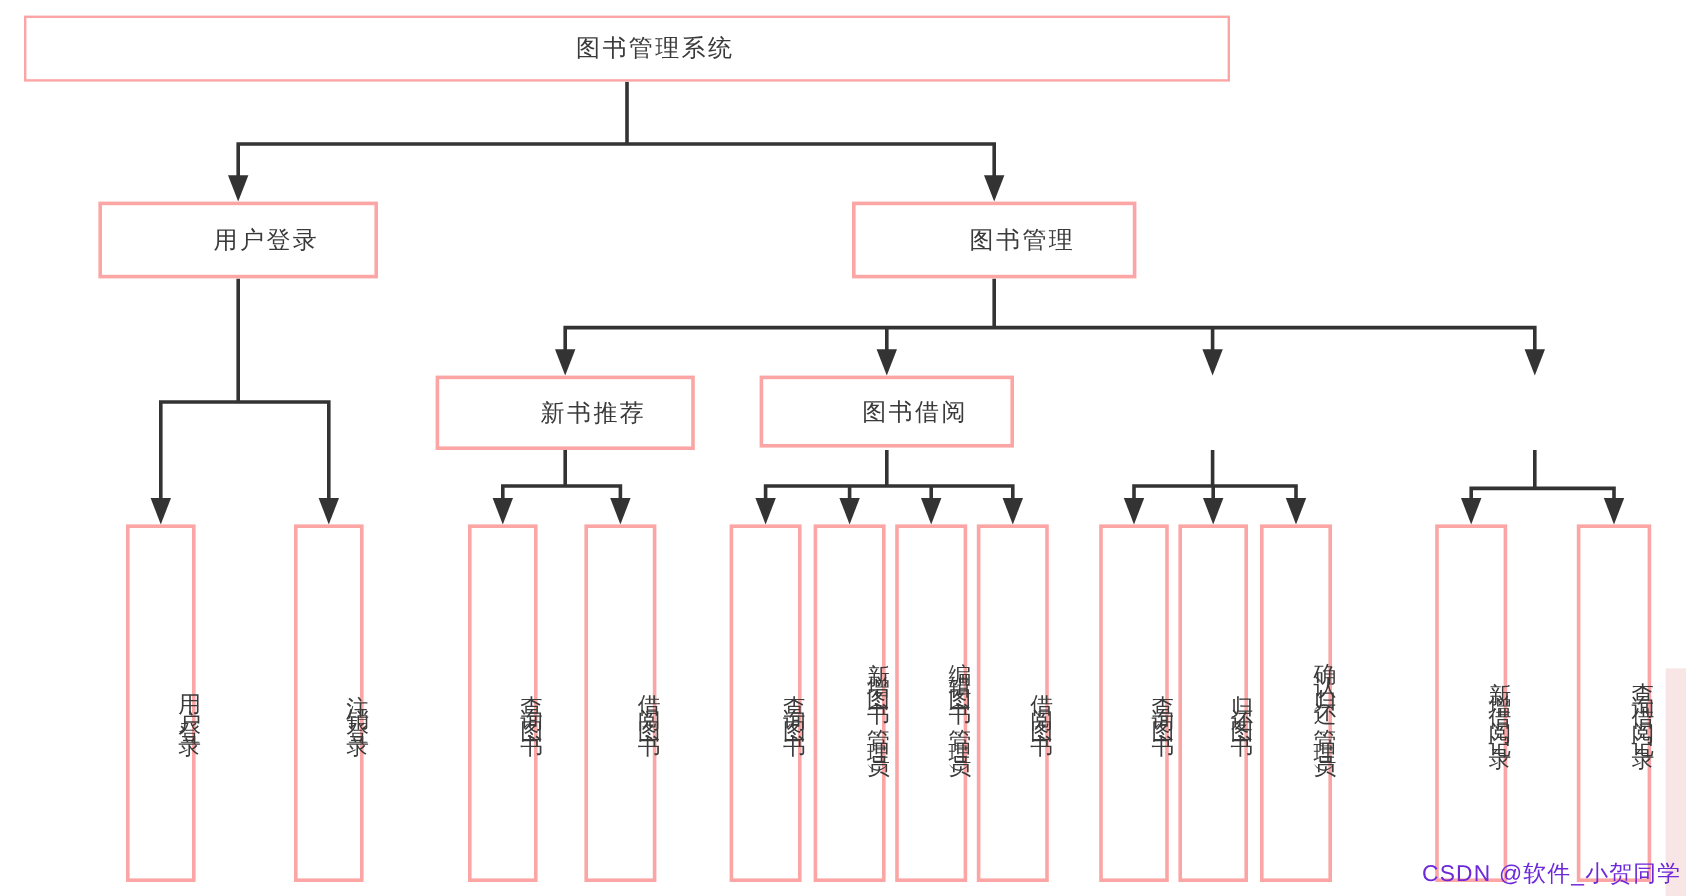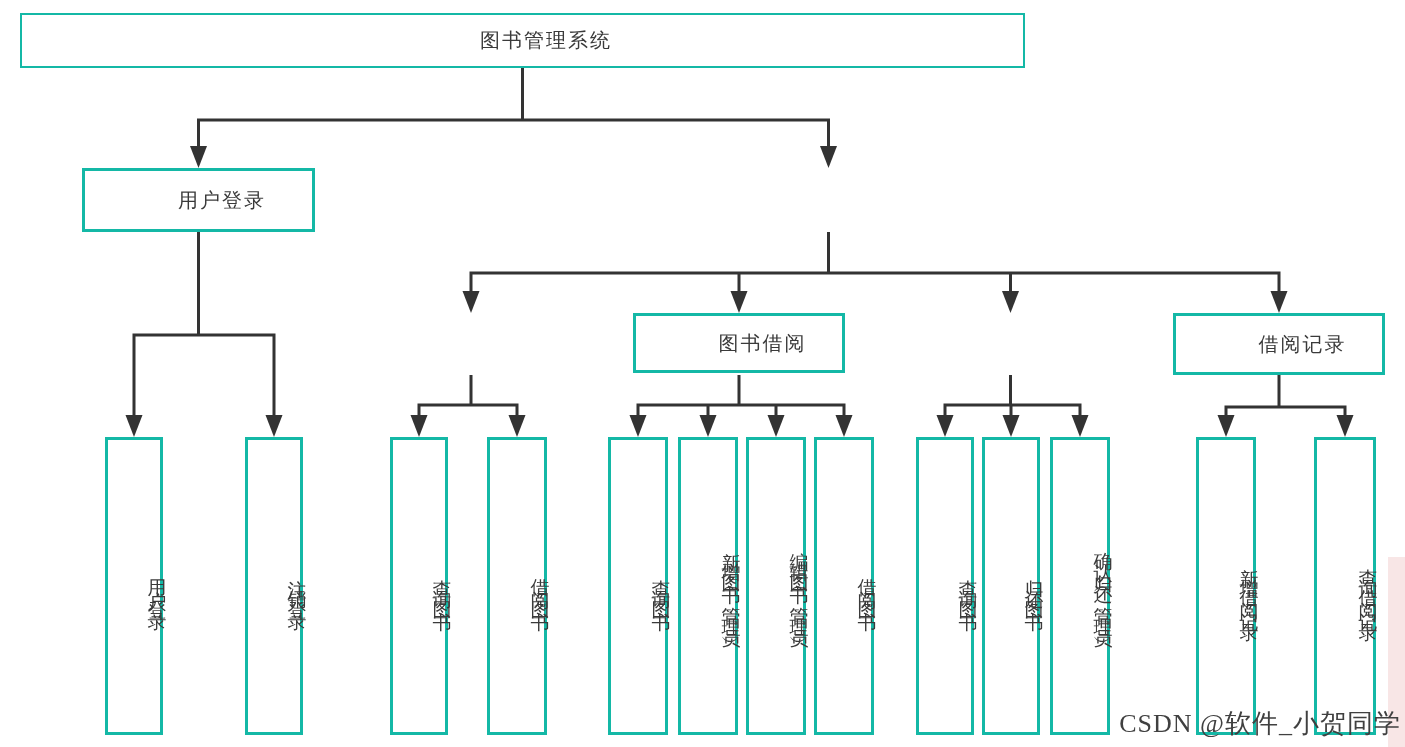--- a/index.html
+++ b/index.html
@@ -1,34 +1,34 @@
 <!DOCTYPE html>
 <html><head>
 <meta charset="utf-8">
 <style>
   html,body{margin:0;padding:0;background:#fff;}
   #stage{
     position:relative;width:1405px;height:747px;background:#ffffff;overflow:hidden;
     font-family:"Liberation Sans","DejaVu Sans",sans-serif;color:#3a3a3a;
   }
   .node{
-    position:absolute;background:#ffffff;border:3px solid #14b8a6;
+    position:absolute;background:#ffffff;border:3px solid #fca5a5;
     box-sizing:border-box;display:flex;align-items:center;justify-content:center;padding-left:47px;
   }
   .node.root{border-width:2px;}
   .hlabel{font-size:20px;letter-spacing:2px;white-space:nowrap;color:#3a3a3a;}
   .vbox{position:absolute;top:437px;height:298px;}
   .vtext{
     writing-mode:vertical-rl;text-orientation:mixed;
     font-size:19px;letter-spacing:11px;line-height:1;color:#3a3a3a;white-space:nowrap;
   }
   svg.connectors{position:absolute;left:0;top:0;pointer-events:none;}
   .watermark{
-    position:absolute;right:4px;bottom:6px;font-size:26px;letter-spacing:1px;
-    color:#404040;white-space:nowrap;font-family:Liberation Serif, serif;
+    position:absolute;right:4px;bottom:6px;font-size:19px;letter-spacing:1px;
+    color:#6d28d9;white-space:nowrap;
   }
   .wm-strip{
     position:absolute;right:0;bottom:0;width:17px;height:190px;
     background:rgba(242,209,209,0.55);
   }
 </style>
 </head>
 <body>
 
 <div id="stage">
@@ -91,26 +91,29 @@
     </g>
   </svg>
 
   <div class="node root" style="left:20px;top:13px;width:1005px;height:55px;">
     <span class="hlabel">图书管理系统</span>
   </div>
 
   <div class="node" style="left:82px;top:168px;width:233px;height:64px;">
     <span class="hlabel">用户登录</span>
   </div>
+  <div class="node" style="left:710px;top:168px;width:237px;height:64px;">
+    <span class="hlabel">图书管理</span>
+  </div>
 
+  <div class="node" style="left:363px;top:313px;width:216px;height:62px;">
+    <span class="hlabel">新书推荐</span>
+  </div>
   <div class="node" style="left:633px;top:313px;width:212px;height:60px;">
     <span class="hlabel">图书借阅</span>
-  </div>
-  <div class="node" style="left:1173px;top:313px;width:212px;height:62px;">
-    <span class="hlabel">借阅记录</span>
   </div>
 
   <div class="node vbox" style="left:105px;width:58px;">
     <span class="vtext">用户登录</span>
   </div>
   <div class="node vbox" style="left:245px;width:58px;">
     <span class="vtext">注销登录</span>
   </div>
 
   <div class="node vbox" style="left:390px;width:58px;">

